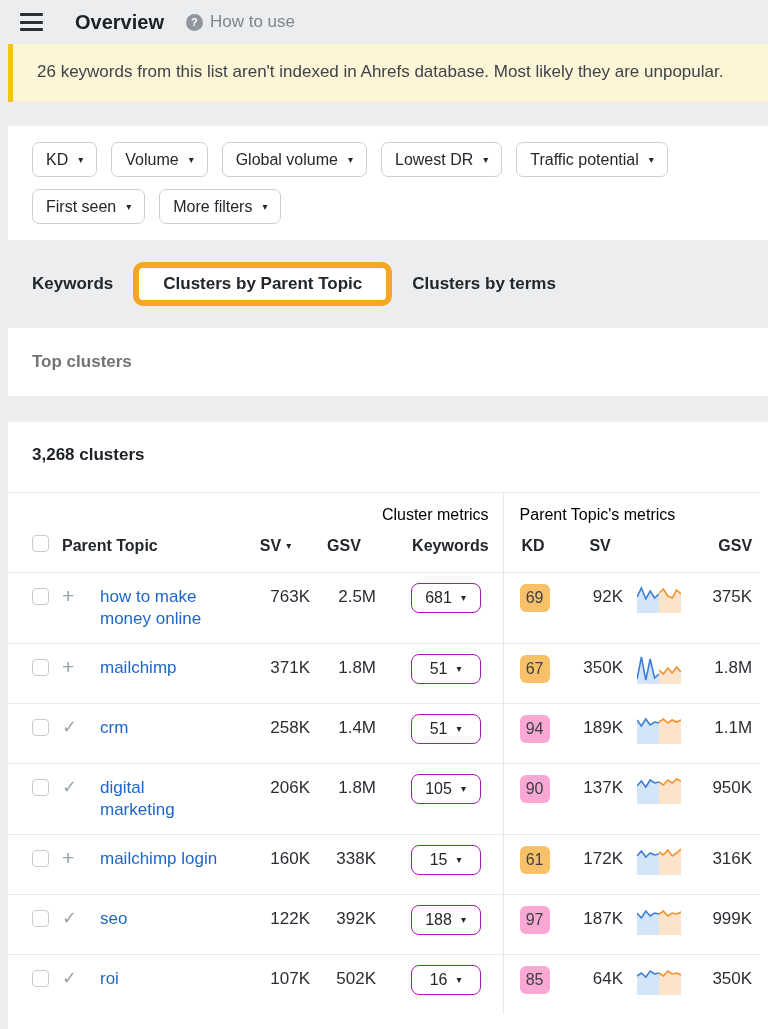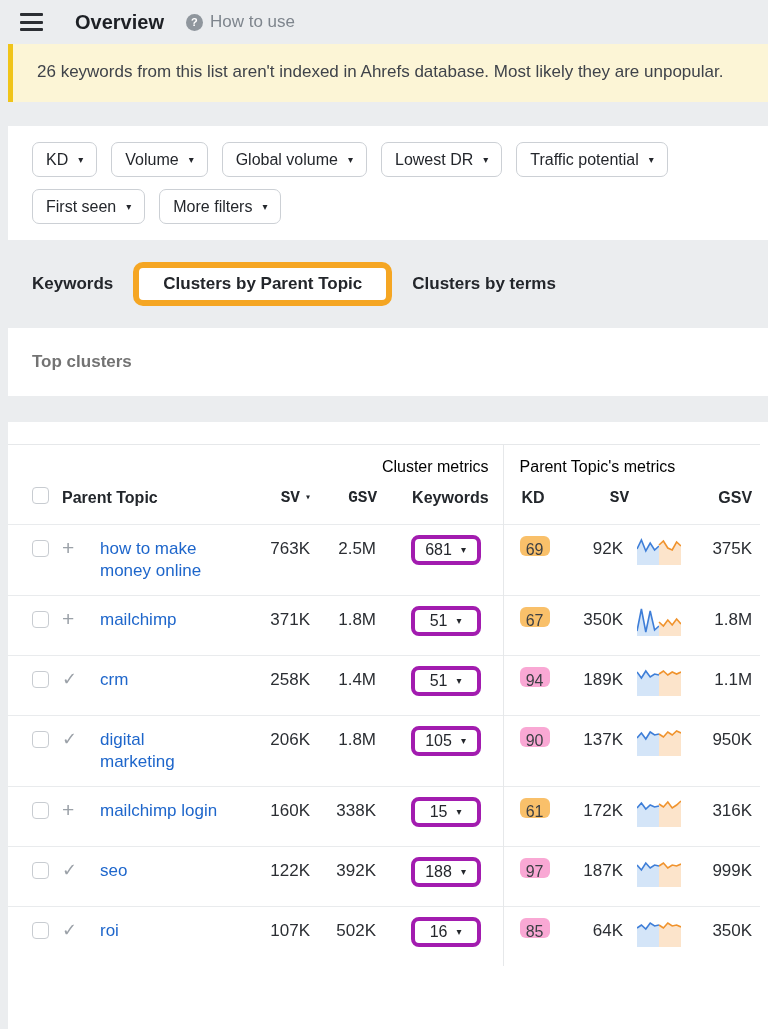--- a/index.html
+++ b/index.html
@@ -42,44 +42,44 @@
                     line-height:22px; margin-bottom:26px; }
   
   table { border-collapse:collapse; table-layout:fixed; width:752px; font-size:17px; }
   tr.group-row td { border-top:1px solid #e6e8ea; color:#000000; font-size:16px;
                     padding:12px 0 0 0; line-height:20px; font-weight:normal; }
   .gh-cluster { text-align:right; padding-right:14px !important; }
   .gh-parent  { border-left:1px solid #e6e8ea; padding-left:16px !important; }
   tr.head-row td { font-weight:bold; font-size:16px; color:#23272c; padding:8px 0 14px 0; line-height:22px; cursor:pointer; }
   .hd-check { padding-left:24px !important; cursor:default !important; }
   .hd-topic { padding-left:8px !important; }
-  .hd-num { text-align:right;font-family:Liberation Mono, monospace; }
+  .hd-num { text-align:center; }
   .hd-kw { text-align:right; padding-right:14px !important; }
   .hd-kd { border-left:1px solid #e6e8ea; padding-left:18px !important; }
   .hd-gsv2 { text-align:right; padding-right:8px !important; }
   .sort-caret { font-size:10px; margin-left:5px; vertical-align:2px; }
   tbody td { border-top:1px solid #e9ebed; vertical-align:top; padding-top:13px; padding-bottom:13px; line-height:22px; color:#2b2e33; }
   .c-check { padding-left:24px !important; }
   .c-icon  { padding-left:8px !important; }
   .c-topic { padding-left:10px !important; padding-right:6px !important; }
   .c-num { text-align:right; }
   .c-sv2 { padding-right:6px !important; }
   .c-kw { text-align:right; padding-right:22px !important; padding-top:10px !important; }
   .c-kd { border-left:1px solid #e6e8ea; padding-left:16px !important; padding-top:11px !important; }
   .c-trend { text-align:center; padding-top:10px !important; }
   .c-gsv2 { padding-right:8px !important; }
   .checkbox { display:inline-block; width:17px; height:17px; border:1.5px solid #c8ccd1;
               border-radius:4px; background:#fff; cursor:pointer; margin-top:2px; }
   .expand { color:#9ba1a8; font-size:21px; line-height:20px; cursor:pointer; font-weight:normal; }
   .expand.is-check { font-size:18px; }
   .topic-link { color:#1e66cb; text-decoration:none; display:inline-block; max-width:122px; cursor:pointer; }
   .kw-btn { display:inline-flex; align-items:center; justify-content:center; gap:9px; width:70px; height:30px;
-            background:#fff; border:4px solid #a21caf; border-radius:8px; font-size:16px;
+            background:#fff; border:1px solid #a21caf; border-radius:8px; font-size:16px;
             color:#24272c; cursor:pointer; font-family:inherit; padding:0; }
-  .kd-badge { display:inline-block; min-width:30px; height:20px; line-height:28px; text-align:center;
+  .kd-badge { display:inline-block; min-width:30px; height:28px; line-height:28px; text-align:center;
               border-radius:6px; font-size:16px; color:#3c3f44; padding:0 3px; }
   .kd-orange { background:#f9c06a; }
   .kd-red { background:#f9a8d4; }
   .spark { display:inline-block; width:44px; height:30px; }
   .spark svg { display:block; }
 </style>
 </head>
 <body>
 
 <div class="topbar">
@@ -138,20 +138,21 @@
   <div class="tab">Keywords</div>
   <div class="tab tab-highlight">
     <span>Clusters by Parent Topic</span>
   </div>
   <div class="tab">Clusters by terms</div>
 </div>
 
 <div class="top-clusters">Top clusters</div>
 
 <div class="table-card">
+  <div class="clusters-count">3,268 clusters</div>
 
   <table>
     <colgroup>
       <col style="width:46px">
         <col style="width:36px">
         <col style="width:150px">
         <col style="width:71px">
       <col style="width:66px">
         <col style="width:126px">
         <col style="width:68px">

